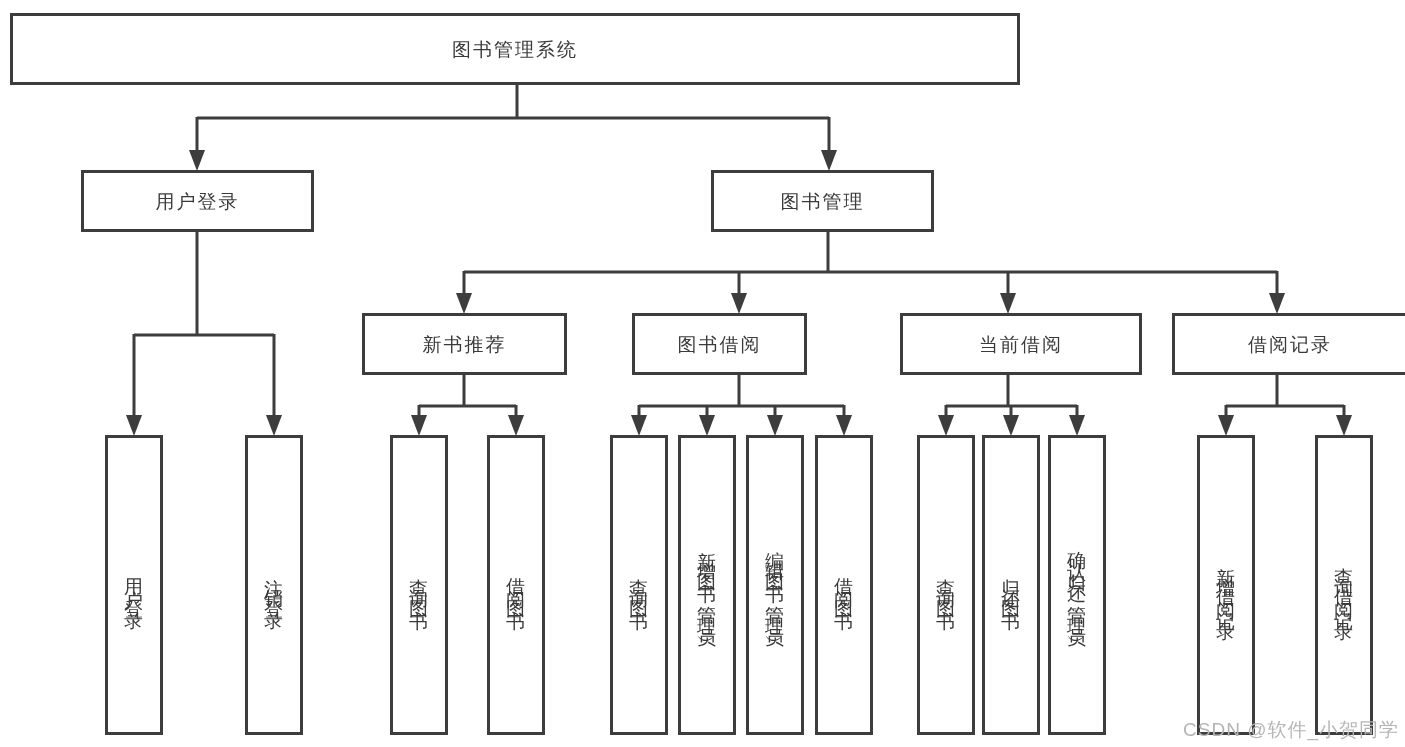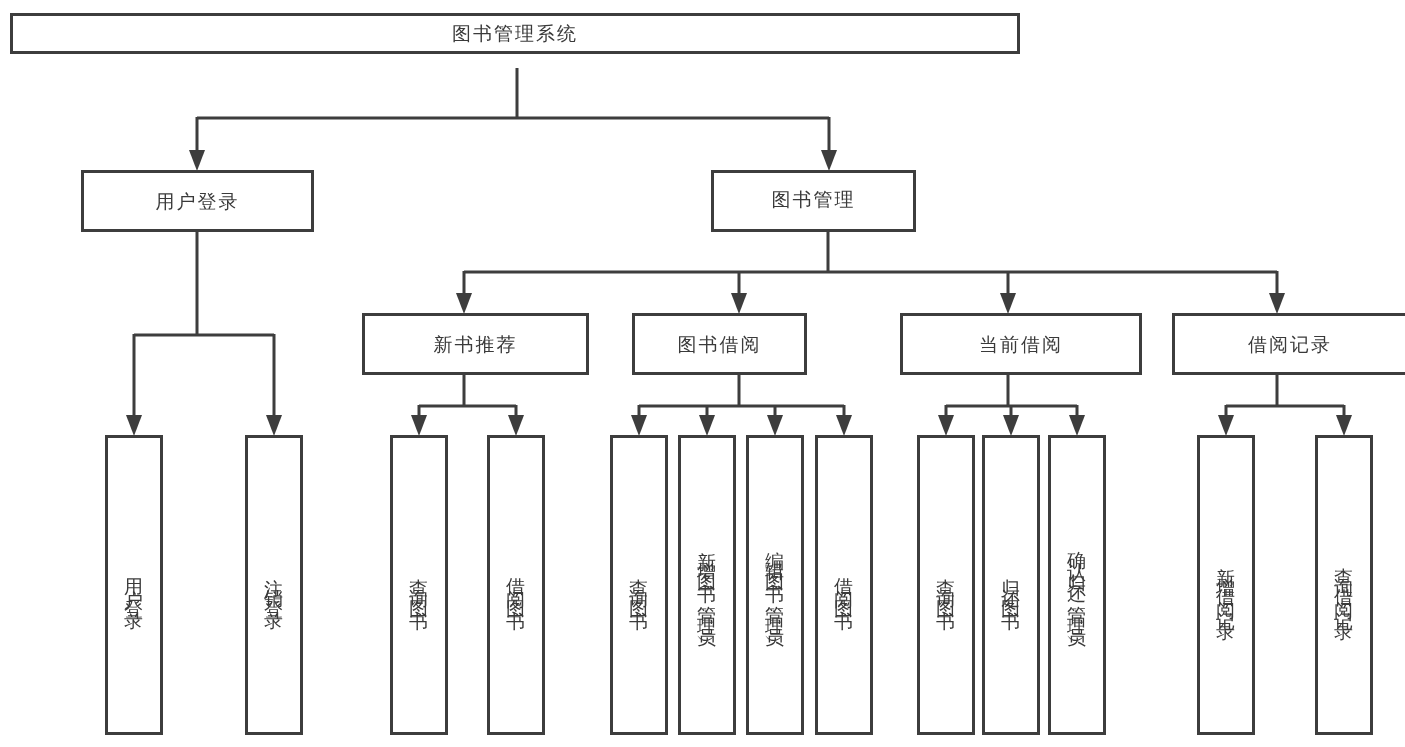--- a/index.html
+++ b/index.html
@@ -53,32 +53,32 @@
     <polygon class="arrowhead" points="699,415 715,415 707,436"></polygon>
     <polygon class="arrowhead" points="767,415 783,415 775,436"></polygon>
     <polygon class="arrowhead" points="836,415 852,415 844,436"></polygon>
     <polygon class="arrowhead" points="938,415 954,415 946,436"></polygon>
     <polygon class="arrowhead" points="1003,415 1019,415 1011,436"></polygon>
     <polygon class="arrowhead" points="1069,415 1085,415 1077,436"></polygon>
     <polygon class="arrowhead" points="1218,415 1234,415 1226,436"></polygon>
     <polygon class="arrowhead" points="1336,415 1352,415 1344,436"></polygon>
   </svg>
 
-  <div class="box root" style="left:10px; top:13px; width:1010px; height:41px;">
+  <div class="box root" style="left:10px; top:13px; width:1010px; height:72px;">
     <span>图书管理系统</span>
   </div>
 
   <div class="box lvl2" style="left:81px; top:170px; width:233px;">
     <span>用户登录</span>
   </div>
-  <div class="box lvl2" style="left:711px; top:170px; width:205px;font-family:Liberation Mono, monospace;">
+  <div class="box lvl2" style="left:711px; top:170px; width:223px;">
     <span>图书管理</span>
   </div>
 
-  <div class="box lvl3" style="left:362px; top:313px; width:227px;">
+  <div class="box lvl3" style="left:362px; top:313px; width:205px;">
     <span>新书推荐</span>
   </div>
   <div class="box lvl3" style="left:632px; top:313px; width:175px;">
     <span>图书借阅</span>
   </div>
   <div class="box lvl3" style="left:900px; top:313px; width:242px;">
     <span>当前借阅</span>
   </div>
   <div class="box lvl3" style="left:1172px; top:313px; width:236px;">
     <span>借阅记录</span>
@@ -121,13 +121,14 @@
     <span class="vtext">确认归还（管理员）</span>
   </div>
 
   <div class="box leaf" style="left:1197px;">
     <span class="vtext">新增借阅记录</span>
   </div>
   <div class="box leaf" style="left:1315px;">
     <span class="vtext">查询借阅记录</span>
   </div>
 
+  <div class="watermark">CSDN @软件_小贺同学</div>
 </div>
 
 </body></html>

